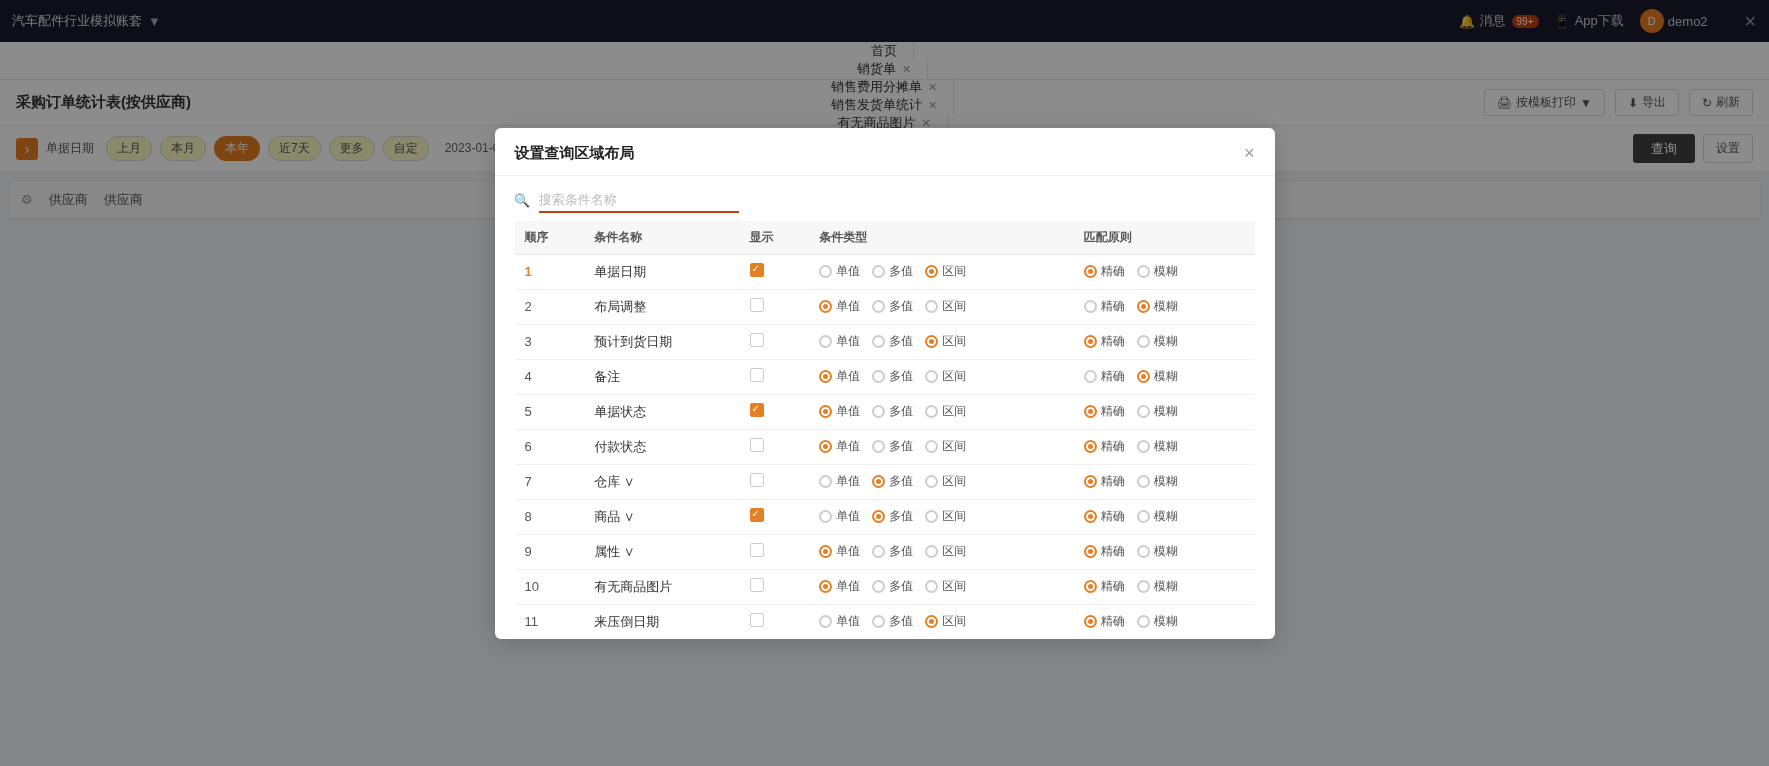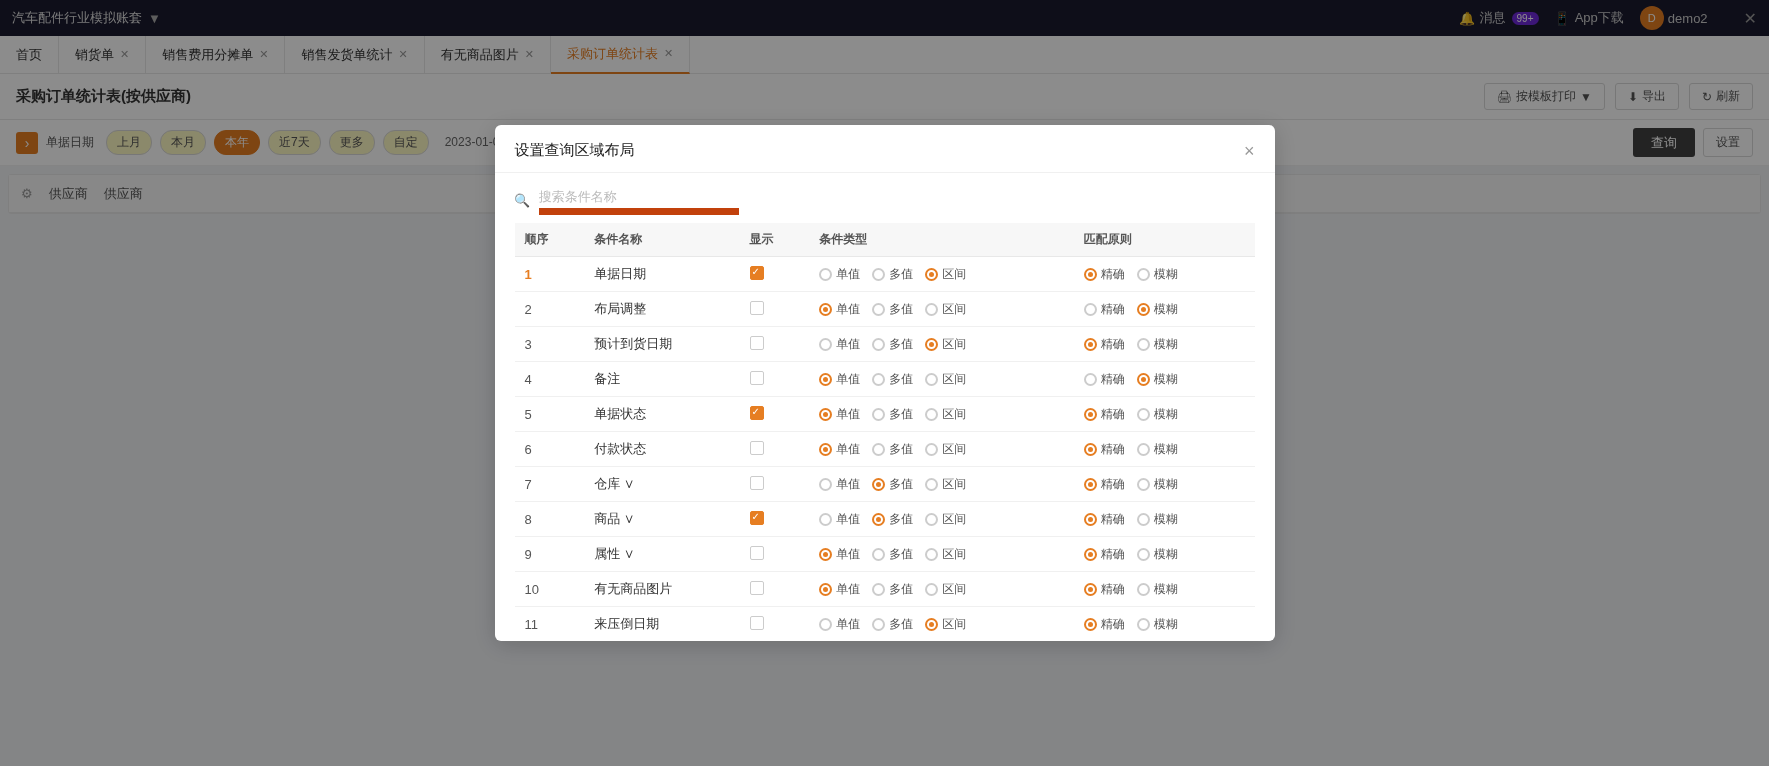--- a/index.html
+++ b/index.html
@@ -1,44 +1,45 @@
 <!DOCTYPE html>
 <html><head>
   <meta charset="utf-8">
   <style>
     * { box-sizing: border-box; margin: 0; padding: 0; }
     body { font-family: "Microsoft YaHei", Arial, sans-serif; font-size: 13px; background: #f0f2f5; overflow: hidden; }
 
     
     .top-nav {
       background: #1a1a2e;
-      height: 36px;
+      height: 42px;
       display: flex;
       align-items: center;
       justify-content: space-between;
       padding: 0 12px;
       color: #ccc;
     }
     .top-nav-left { font-size: 13px; color: #ddd; display: flex; align-items: center; gap: 6px; }
     .top-nav-right { display: flex; align-items: center; gap: 16px; font-size: 13px; color: #ccc; }
     .top-nav-right .badge {
-      background: #6d28d9; color: #fff; border-radius: 8px; padding: 1px 5px; font-size: 10px; margin-left: 2px;
+      background: #c2410c; color: #fff; border-radius: 8px; padding: 1px 5px; font-size: 10px; margin-left: 2px;
     }
     .top-nav-right .nav-item { display: flex; align-items: center; gap: 4px; cursor: pointer; }
     .close-btn-top { color: #999; cursor: pointer; font-size: 16px; margin-left: 20px; }
 
     
     .tab-bar {
       background: #fff;
       height: 38px;
       display: flex;
       align-items: center;
       padding: 0 0;
       border-bottom: 1px solid #e8e8e8;
       gap: 0;
+      flex-direction: column;
     }
     .tab-item {
       padding: 0 16px;
       height: 38px;
       display: flex;
       align-items: center;
       gap: 6px;
       cursor: pointer;
       font-size: 13px;
       color: #333;
@@ -129,21 +130,21 @@
       flex-direction: column;
       box-shadow: 0 4px 24px rgba(0,0,0,0.18);
     }
     .dialog-header {
       padding: 16px 20px 12px;
       border-bottom: 1px solid #f0f0f0;
       display: flex;
       align-items: center;
       justify-content: space-between;
     }
-    .dialog-title { font-size: 15px; font-weight: normal; color: #222; }
+    .dialog-title { font-size: 15px; font-weight: bold; color: #222; }
     .dialog-close { cursor: pointer; color: #999; font-size: 18px; line-height: 1; }
 
     
     .dialog-tabs {
       display: flex;
       gap: 0;
       padding: 10px 20px 0;
       border-bottom: 1px solid #e8e8e8;
     }
     .dialog-tab {
@@ -162,21 +163,21 @@
 
     
     .dialog-search {
       padding: 12px 20px 8px;
       display: flex;
       align-items: center;
       gap: 8px;
     }
     .dialog-search-icon { color: #999; }
     .dialog-search-input {
-      border: none; border-bottom: 7px solid #c2410c;
+      border: none; border-bottom: 2px solid #c2410c;
       outline: none; font-size: 13px; color: #333; width: 200px; padding: 4px 0;
       background: transparent;
     }
     .dialog-search-input::placeholder { color: #bbb; }
 
     
     .dialog-table-wrap {
       overflow-y: auto;
       flex: 1;
       padding: 0 20px;

